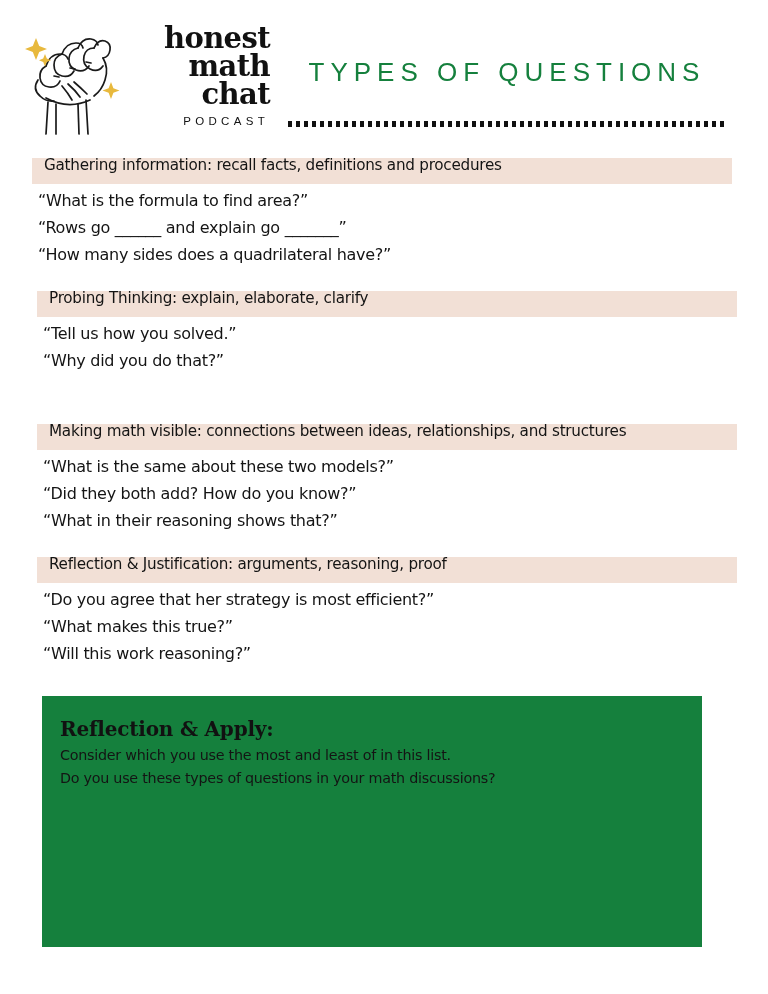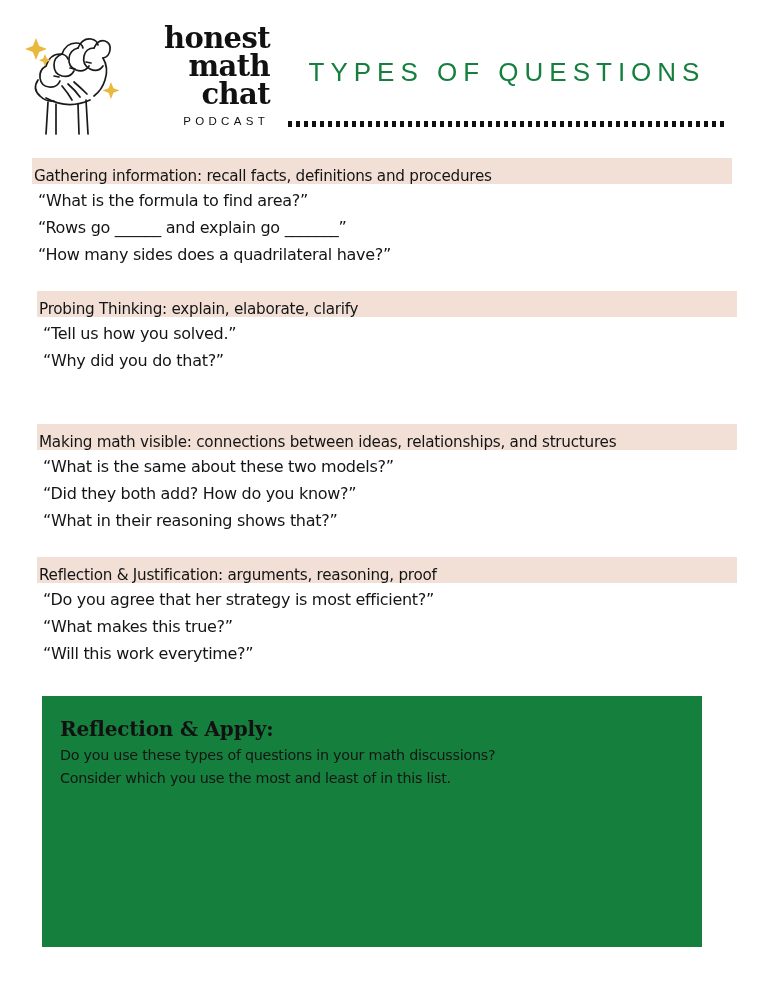--- a/index.html
+++ b/index.html
@@ -98,23 +98,23 @@
     background-size: 8px 6px;
     background-repeat: repeat-x;
   }
 
   
   .section { position: absolute; width: 700px; }
 
   .section-bar {
     background: #F2E0D6;
     height: 26px;
-    padding-left: 2px;
+    padding-left: 12px;
     display: flex;
-    align-items: flex-end;
+    align-items: flex-start;
   }
 
   .section-bar-text {
     font-family: "DejaVu Sans", sans-serif;
     font-size: 15.2px;
     font-weight: normal;
     letter-spacing: -0.25px;
     color: #141414;
     white-space: nowrap;
     line-height: 1;
@@ -255,23 +255,23 @@
   </div>
 </div>
 
 <div class="section" id="sec3" style="left:37px; top:557px;">
   <div class="section-bar">
     <span class="section-bar-text">Reflection &amp; Justification: arguments, reasoning, proof</span>
   </div>
   <div class="question-list">
     <div class="question">“Do you agree that her strategy is most efficient?”</div>
     <div class="question">“What makes this true?”</div>
-    <div class="question">“Will this work everytime?”</div>
+    <div class="question">“Will this work reasoning?”</div>
   </div>
 </div>
 
 <div class="reflect-box">
   <div class="reflect-title">Reflection &amp; Apply:</div>
   <div class="reflect-body">
+    <div class="reflect-line">Consider which you use the most and least of in this list.</div>
     <div class="reflect-line">Do you use these types of questions in your math discussions?</div>
-    <div class="reflect-line">Consider which you use the most and least of in this list.</div>
   </div>
 </div>
 
 </body></html>

